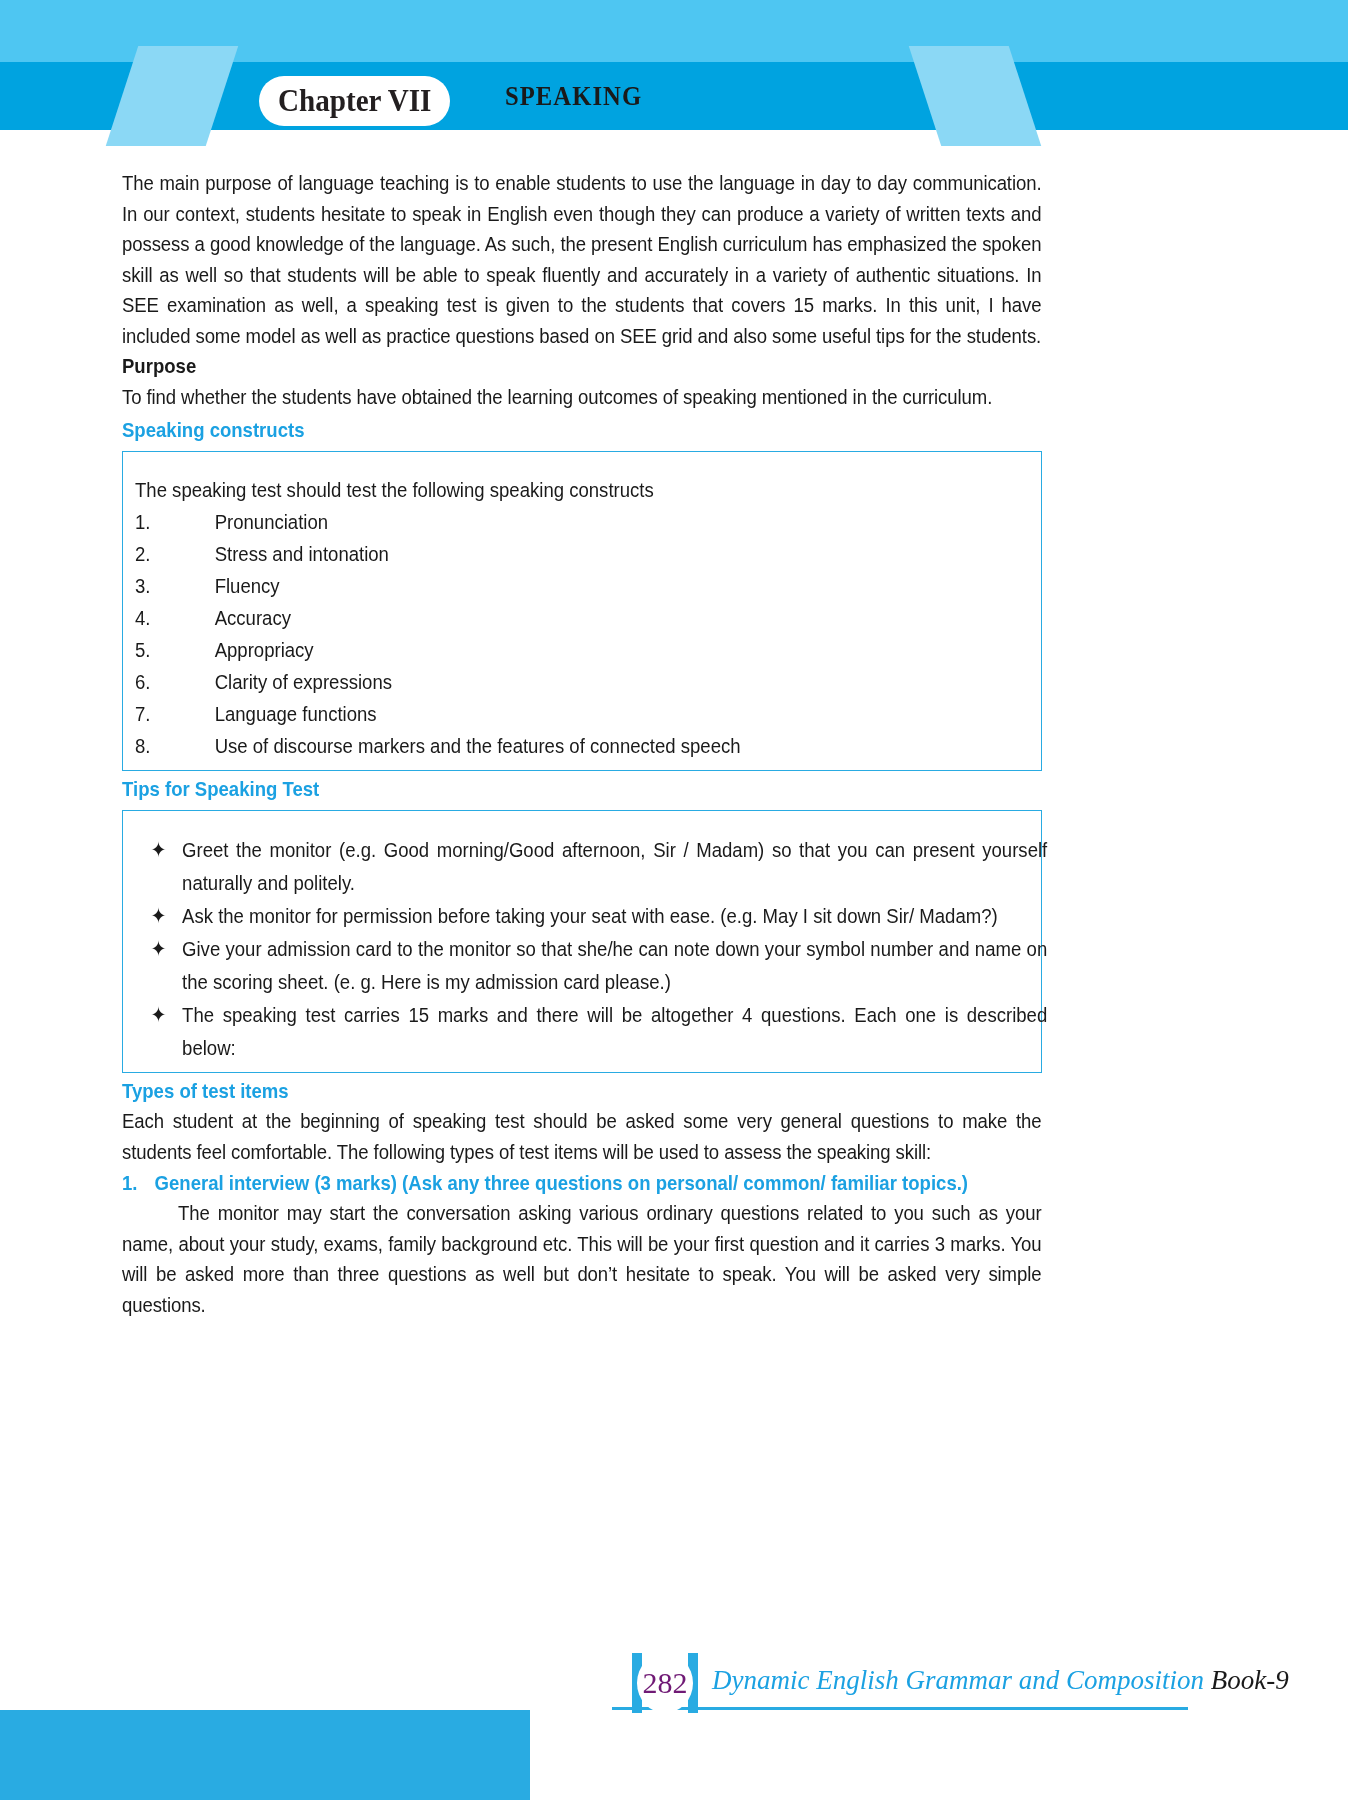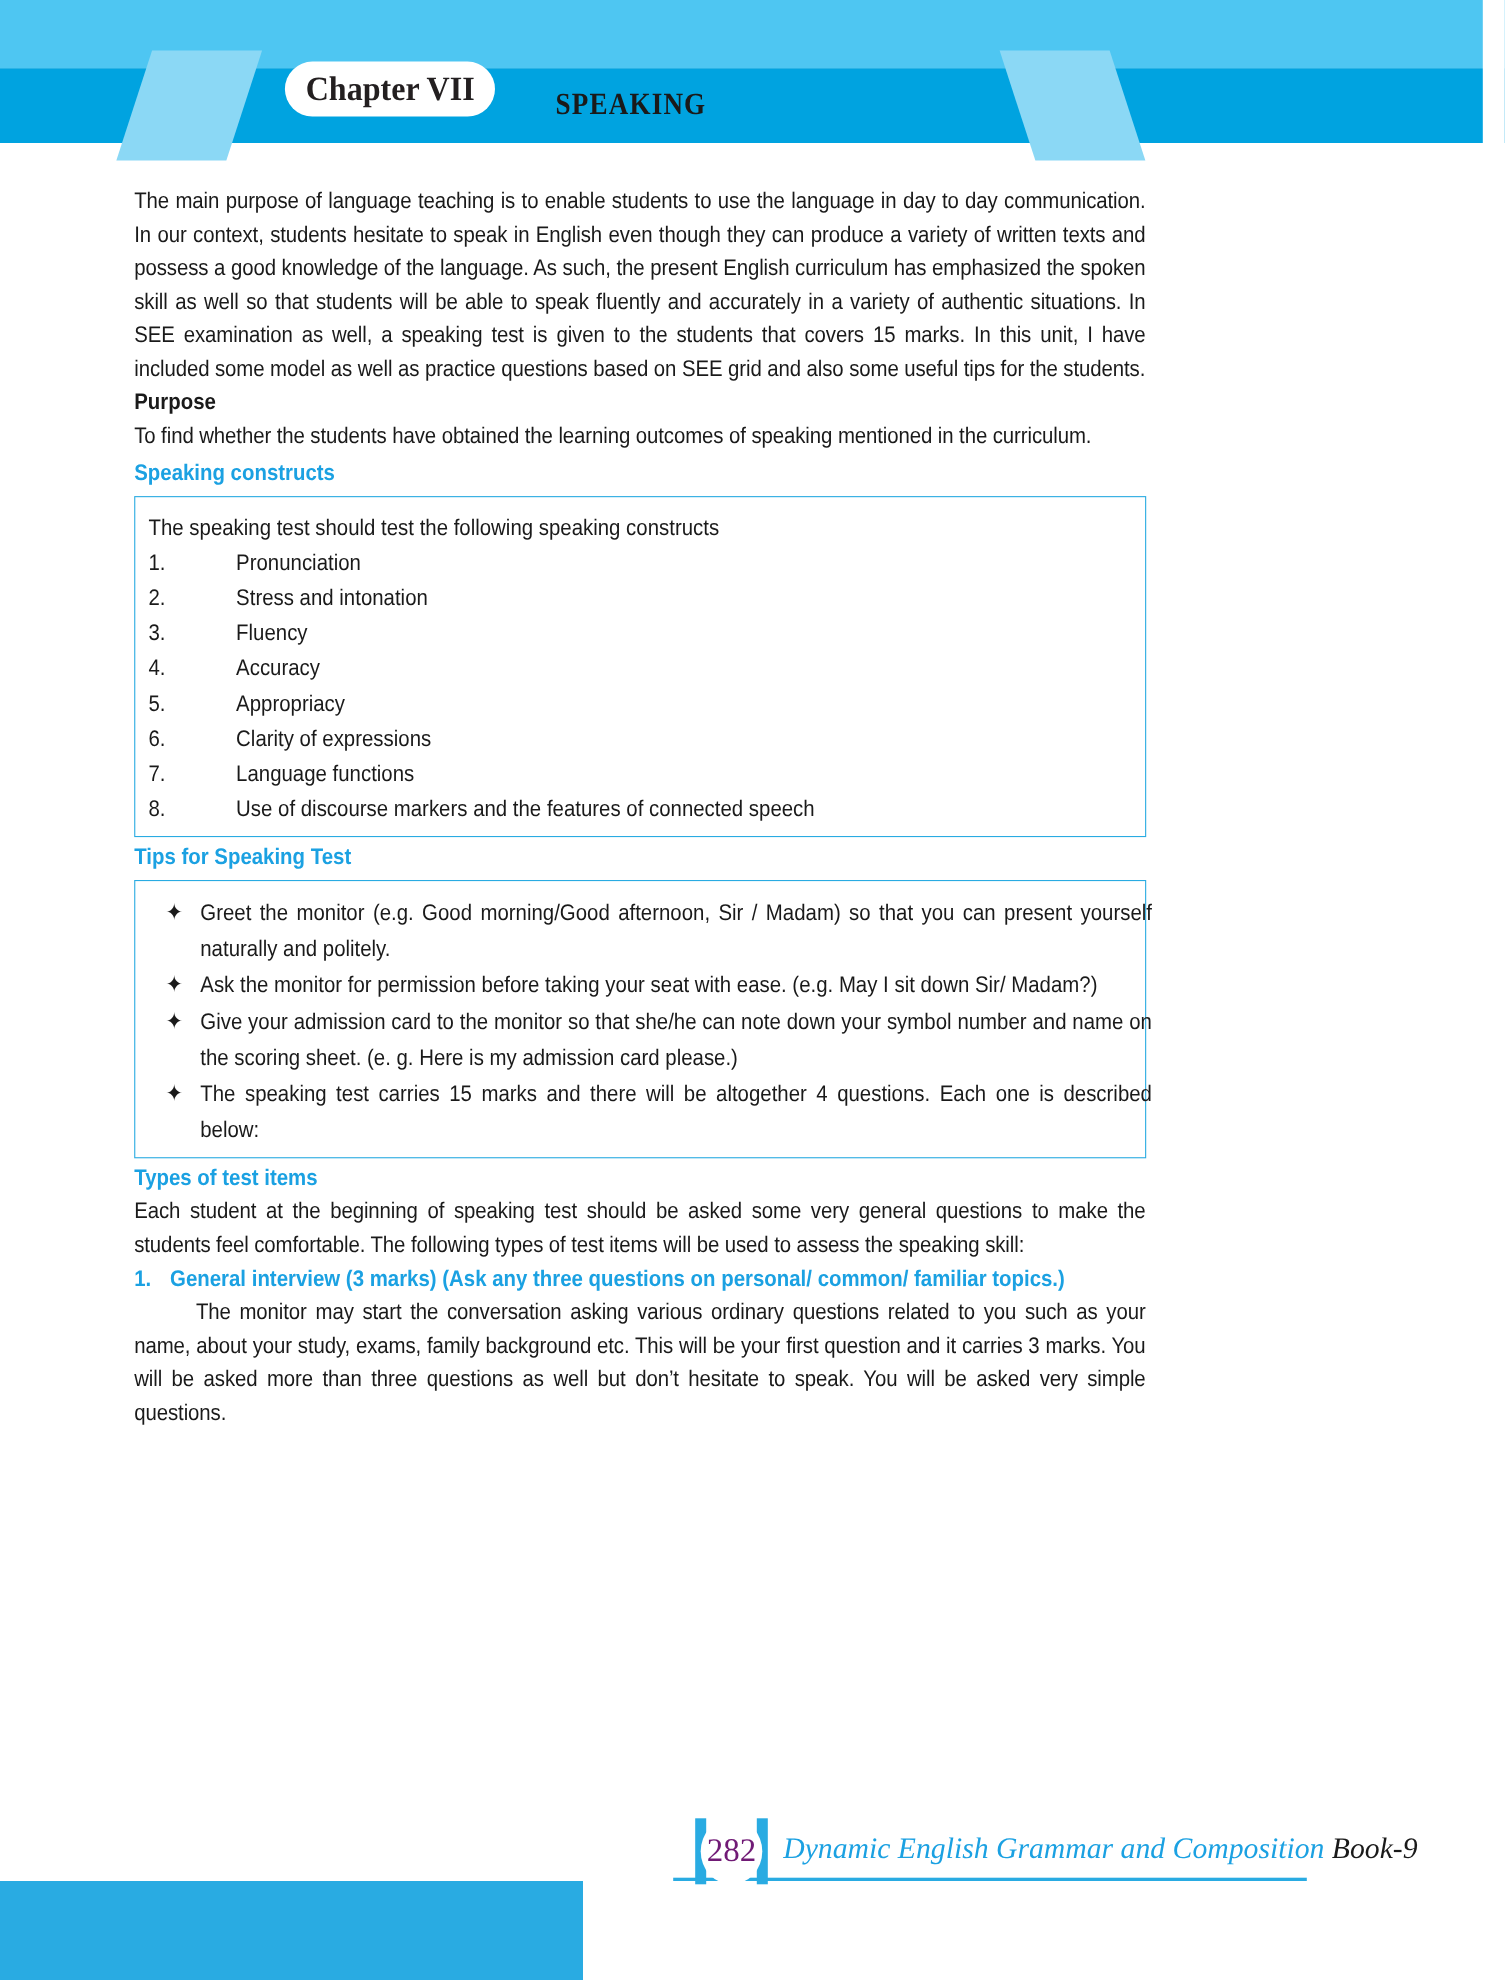--- a/index.html
+++ b/index.html
@@ -61,21 +61,21 @@
     left: 925px;
     top: 46px;
     width: 100px;
     height: 100px;
     background: #8bd8f5;
     transform: skewX(18deg);
   }
   .chapter-pill {
     position: absolute;
     left: 259px;
-    top: 56px;
+    top: 76px;
     width: 191px;
     height: 50px;
     background: #ffffff;
     border-radius: 25px;
     display: flex;
     align-items: center;
     justify-content: center;
   }
   .chapter-pill-text {
     font-family: "Liberation Serif", serif;
@@ -143,21 +143,21 @@
     width: 1016px;
     margin: 0;
     padding-top: 2px;
   }
 
   
   .box {
     border: 1.6px solid #29abe2;
     box-sizing: border-box;
     margin-top: 6px;
-    padding: 12px 10px 8px 12px;
+    padding: 22px 10px 8px 12px;
     background: #ffffff;
   }
   .box-intro {
     font-family: "Liberation Sans", sans-serif;
     font-size: 20.5px;
     line-height: 32px;
     color: #1a1a1a;
     transform: scaleX(0.905);
     transform-origin: left top;
     width: 1000px;

